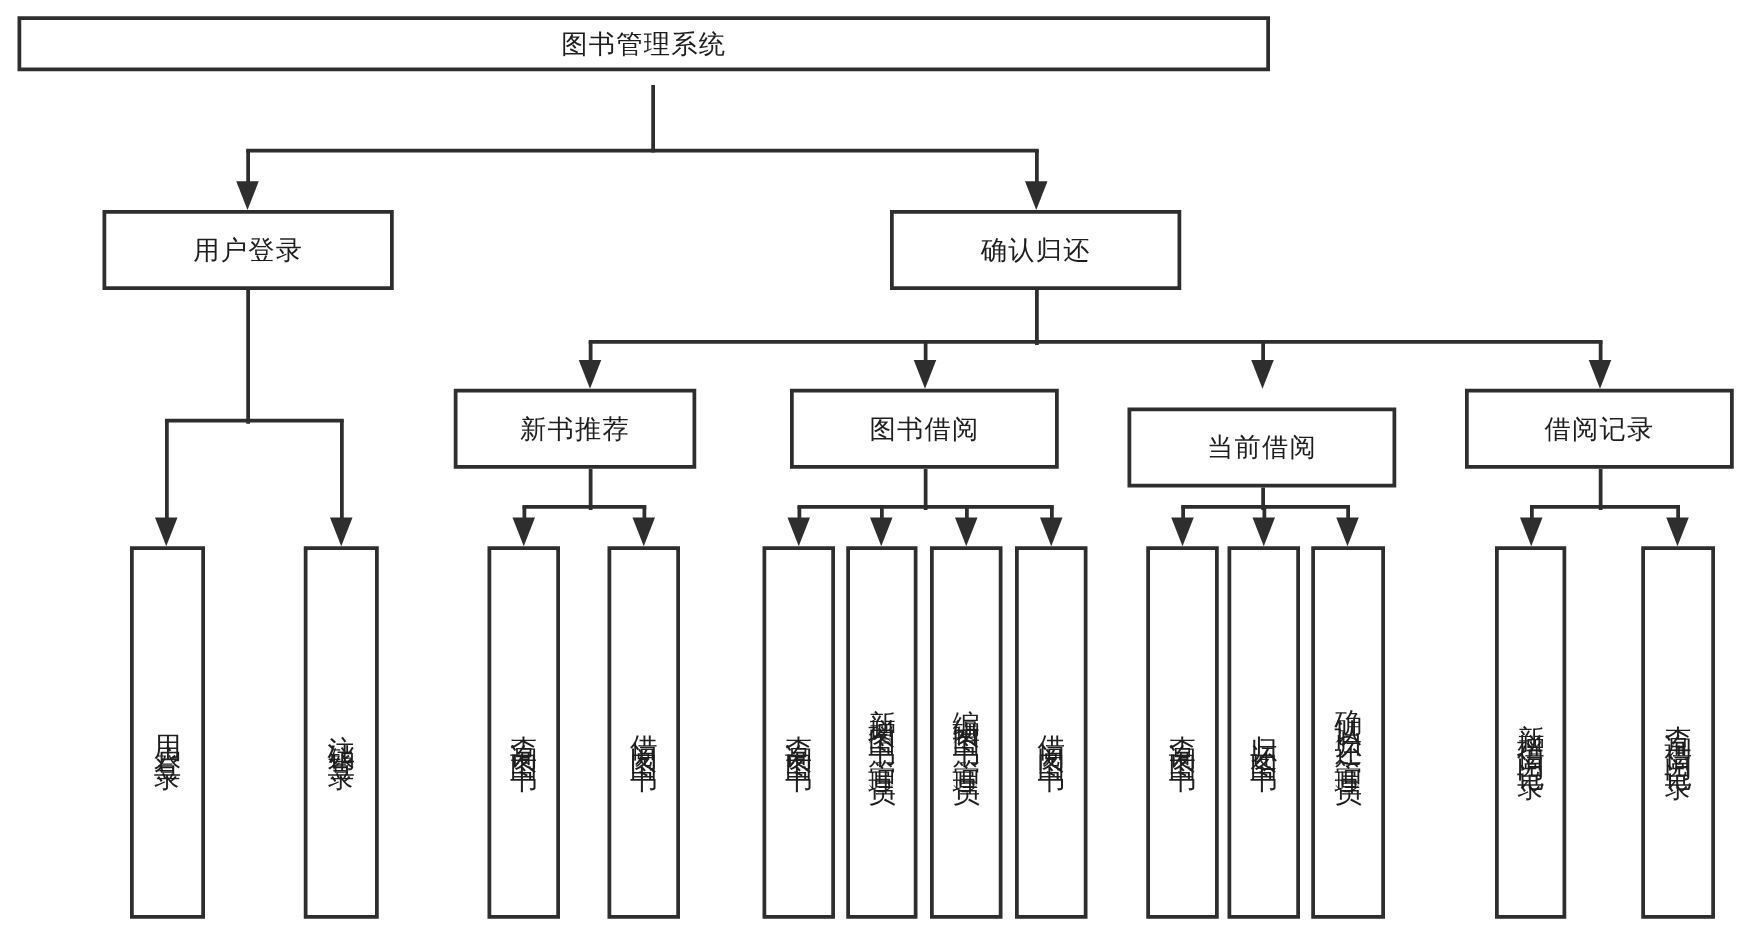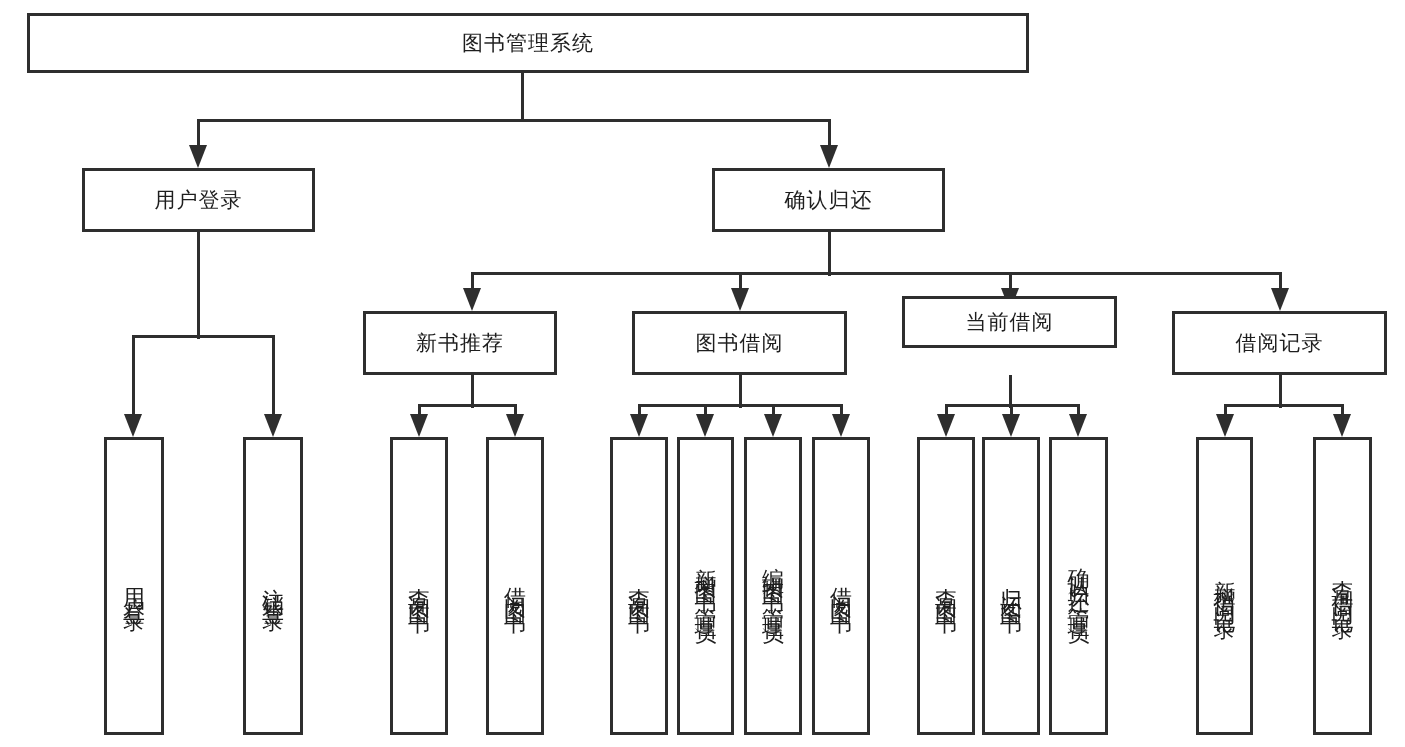--- a/index.html
+++ b/index.html
@@ -61,38 +61,38 @@
     color: rgba(165,165,165,0.9);
     white-space: nowrap;
     z-index: 5;
   }
 </style>
 </head>
 <body>
 
 <div id="diagram">
 
-  <div class="box" style="left:27px;top:13px;width:1002px;height:60px">
+  <div class="box" style="left:14px;top:13px;width:1002px;height:44px">
     <span>图书管理系统</span>
   </div>
 
   <div class="box" style="left:82px;top:168px;width:233px;height:64px">
     <span>用户登录</span>
   </div>
   <div class="box" style="left:712px;top:168px;width:233px;height:64px">
     <span>确认归还</span>
   </div>
 
   <div class="box" style="left:363px;top:311px;width:194px;height:64px">
     <span>新书推荐</span>
   </div>
   <div class="box" style="left:632px;top:311px;width:215px;height:64px">
     <span>图书借阅</span>
   </div>
-  <div class="box" style="left:902px;top:296px;width:215px;height:52px">
+  <div class="box" style="left:902px;top:326px;width:215px;height:64px">
     <span>当前借阅</span>
   </div>
   <div class="box" style="left:1172px;top:311px;width:215px;height:64px">
     <span>借阅记录</span>
   </div>
 
   <div class="box vbox" style="left:104px;top:437px;width:60px;height:298px">
     <span>用户登录</span>
   </div>
   <div class="box vbox" style="left:243px;top:437px;width:60px;height:298px">

